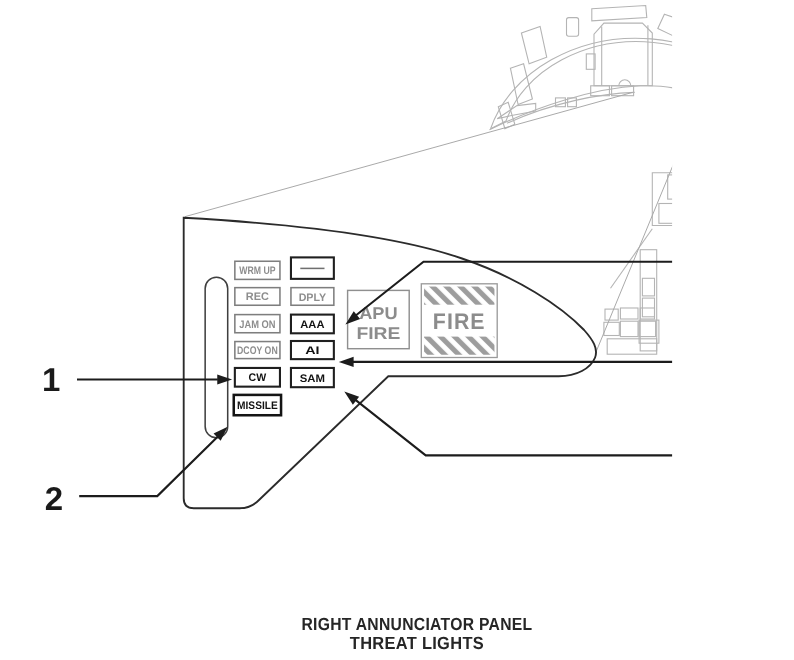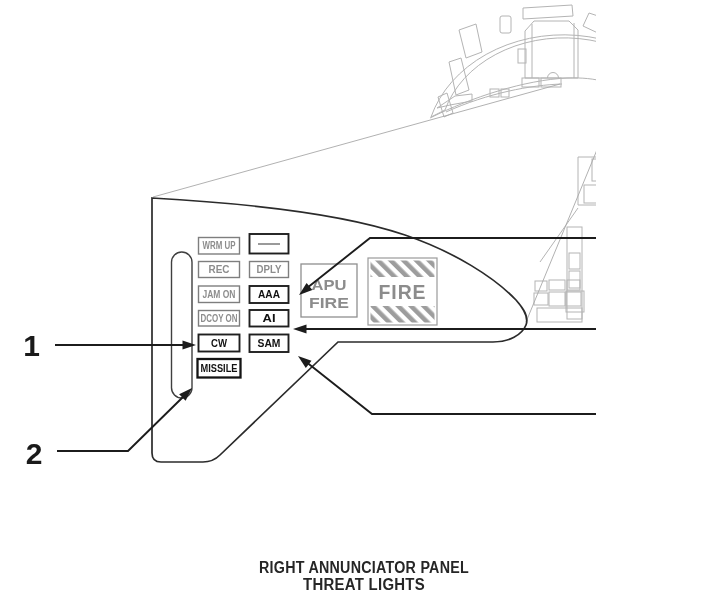--- a/index.html
+++ b/index.html
@@ -1,16 +1,16 @@
 <!DOCTYPE html>
 <html><head>
 <meta charset="utf-8">
 <style>
   html,body{margin:0;padding:0;background:#ffffff;}
-  .stage{width:596px;height:600px;position:relative;background:#fff;overflow:hidden;}
+  .stage{width:596px;height:600px;position:relative;background:#fff;overflow:hidden;margin-left:15px;}
   svg{display:block;font-family:"Liberation Sans","DejaVu Sans",sans-serif;}
 
   
   .sk{fill:none;stroke:#b4b4b4;stroke-width:1;}
   .proj{fill:none;stroke:#a8a8a8;stroke-width:0.9;}
 
   
   .panel-line{fill:none;stroke:#2b2b2b;stroke-width:1.7;}
   .capsule{fill:none;stroke:#3f3f3f;stroke-width:1.4;}
 

